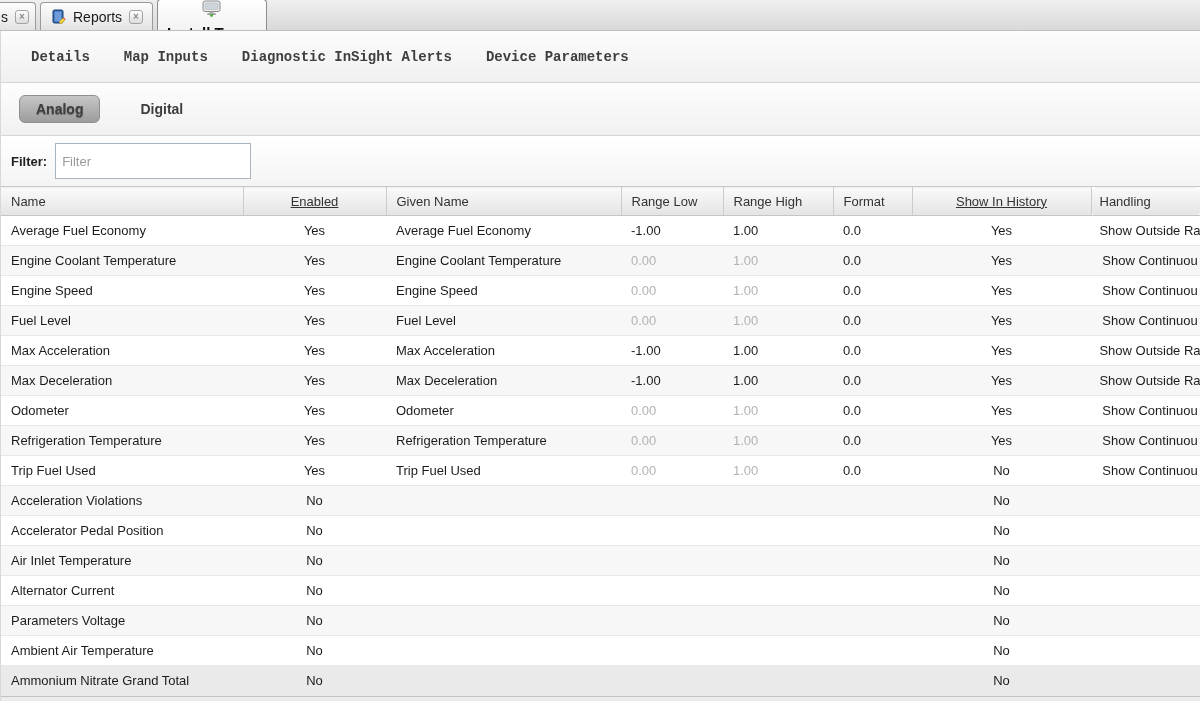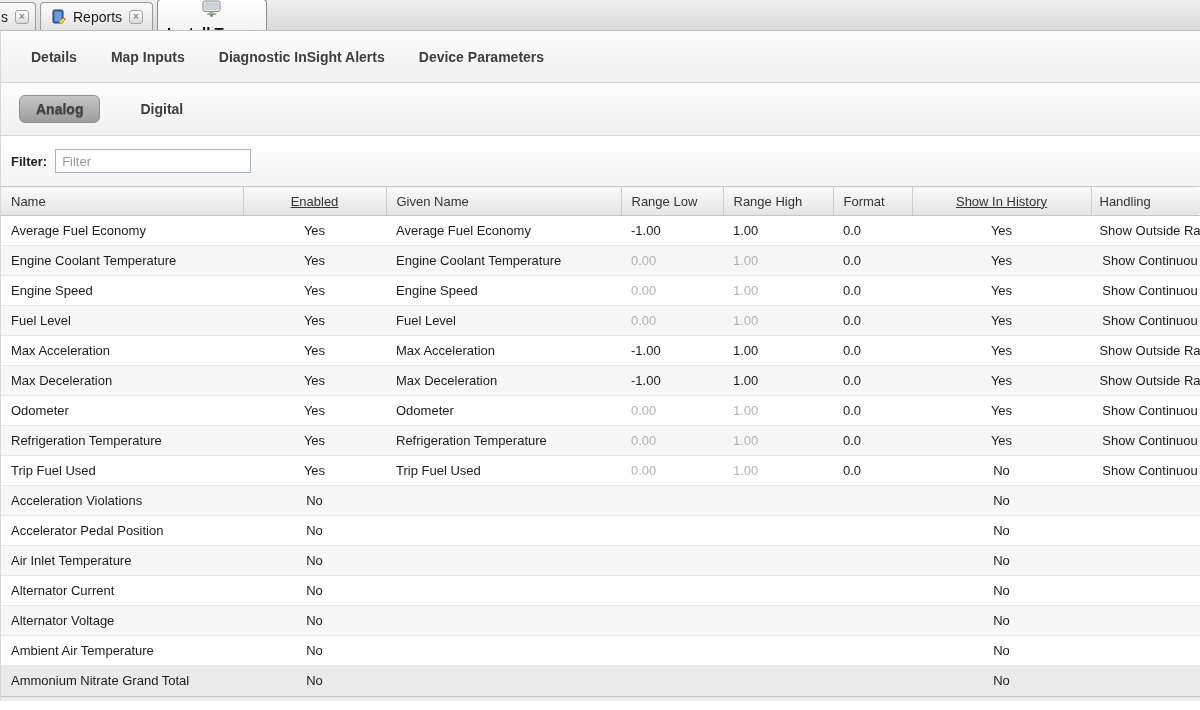--- a/index.html
+++ b/index.html
@@ -28,40 +28,40 @@
     width:14px; height:14px; border:1px solid #a3a3a3; border-radius:3px;
     background:linear-gradient(#ffffff,#dcdcdc);
     color:#8a8a8a; font-size:10px; font-weight:bold; line-height:1; }
   .tab-icon { display:inline-flex; }
 
   
   .content { border-left:1px solid #d8d8d8; }
   .navband { height:52px; display:flex; align-items:center; gap:34px;
     padding-left:30px;
     background:linear-gradient(#fcfcfc,#f0f0f0);
-    border-bottom:1px solid #d6d6d6; }
+    border-bottom:1px solid #d6d6d6;font-family:Liberation Mono, monospace; }
   .nav-item { font-size:14px; font-weight:bold; color:#3e3e3e;
     white-space:nowrap; cursor:default; }
   .pill { background:linear-gradient(#c6c6c6,#9c9c9c);
     border:1px solid #8f8f8f; border-radius:6px; color:#fff;
     text-shadow:0 1px 1px rgba(96,96,96,.9); }
   .nav-item.pill { padding:7px 15px; }
 
   .subnavband { height:53px; display:flex; align-items:center; gap:40px;
     padding-left:18px;
     background:linear-gradient(#fdfdfd,#f1f1f1);
     border-bottom:1px solid #d6d6d6; }
   .subnav-item { font-size:14px; font-weight:bold; color:#3e3e3e; cursor:default; }
   .subnav-item.pill { padding:5px 16px; }
 
   .filterband { height:50px; display:flex; align-items:center;
     padding-left:10px;
     background:linear-gradient(#ffffff,#f4f4f4); }
   .filter-label { font-size:13px; font-weight:bold; color:#222; margin-right:8px; }
-  .filter-input { width:196px; height:24px; border:1px solid #a9b4bf;
+  .filter-input { width:196px; height:36px; border:1px solid #a9b4bf;
     padding:2px 6px; font-size:13px; font-family:"Liberation Sans",sans-serif;
     color:#222; background:#fff; }
   .filter-input::placeholder { color:#9a9a9a; }
 
   
   table { width:1200px; border-collapse:collapse; table-layout:fixed; }
   thead th { height:29px; font-size:13px; font-weight:normal; color:#333;
     background:linear-gradient(#fafafa,#e4e4e4);
     border-top:1px solid #c9c9c9; border-bottom:1px solid #c5c5c5;
     border-right:1px solid #cccccc;
@@ -285,21 +285,21 @@
             <td class="">Alternator Current</td>
             <td class="c-center">No</td>
             <td class=""></td>
             <td class=""></td>
             <td class=""></td>
             <td class=""></td>
             <td class="c-center">No</td>
             <td class="c-handling"></td>
           </tr>
           <tr class="shade">
-            <td class="">Alternator Voltage</td>
+            <td class="">Parameters Voltage</td>
             <td class="c-center">No</td>
             <td class=""></td>
             <td class=""></td>
             <td class=""></td>
             <td class=""></td>
             <td class="c-center">No</td>
             <td class="c-handling"></td>
           </tr>
           <tr class="">
             <td class="">Ambient Air Temperature</td>

